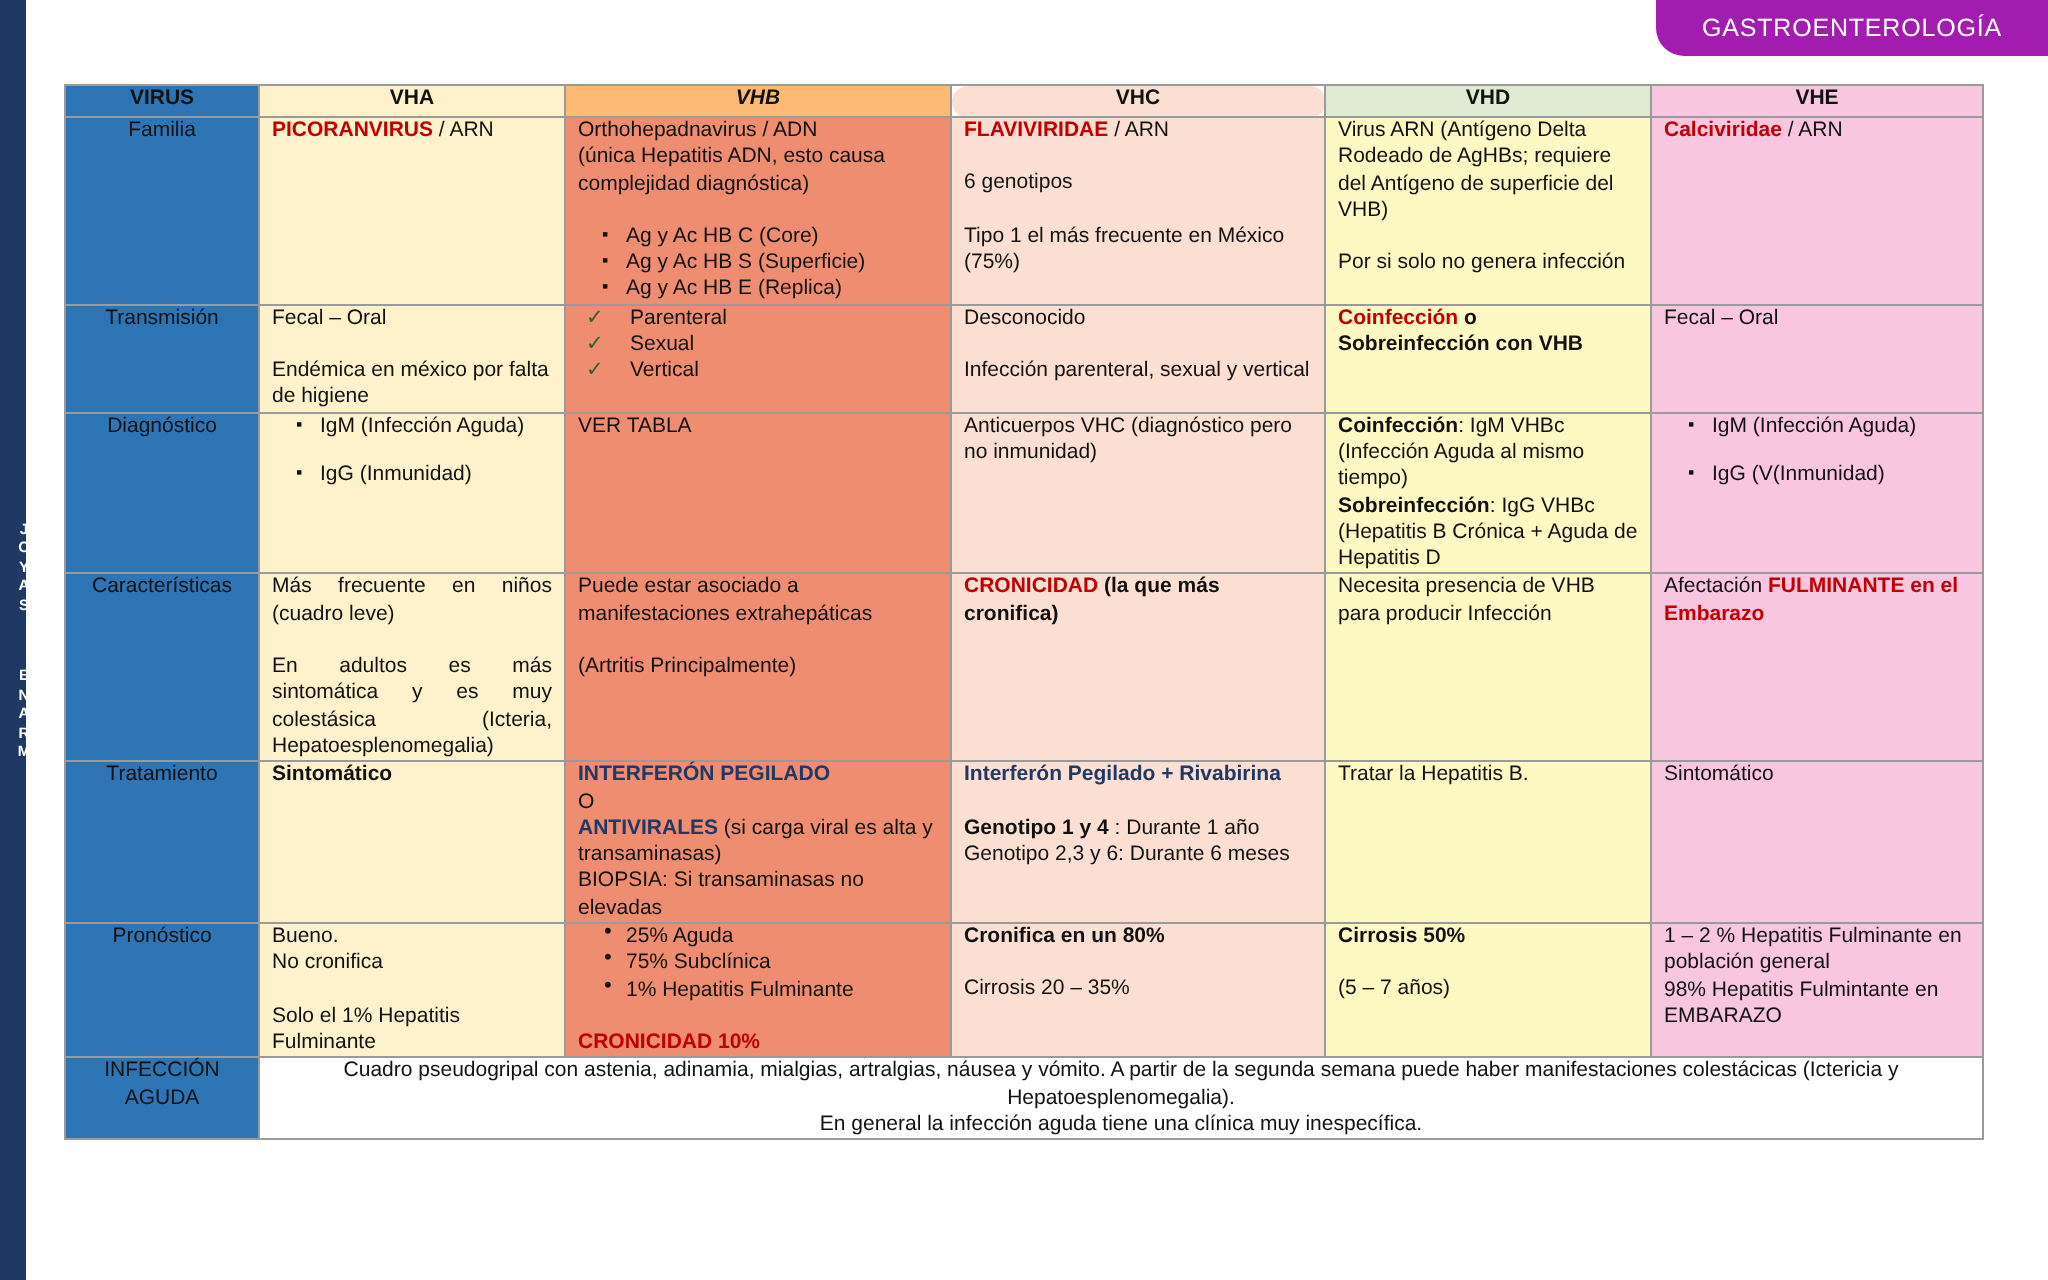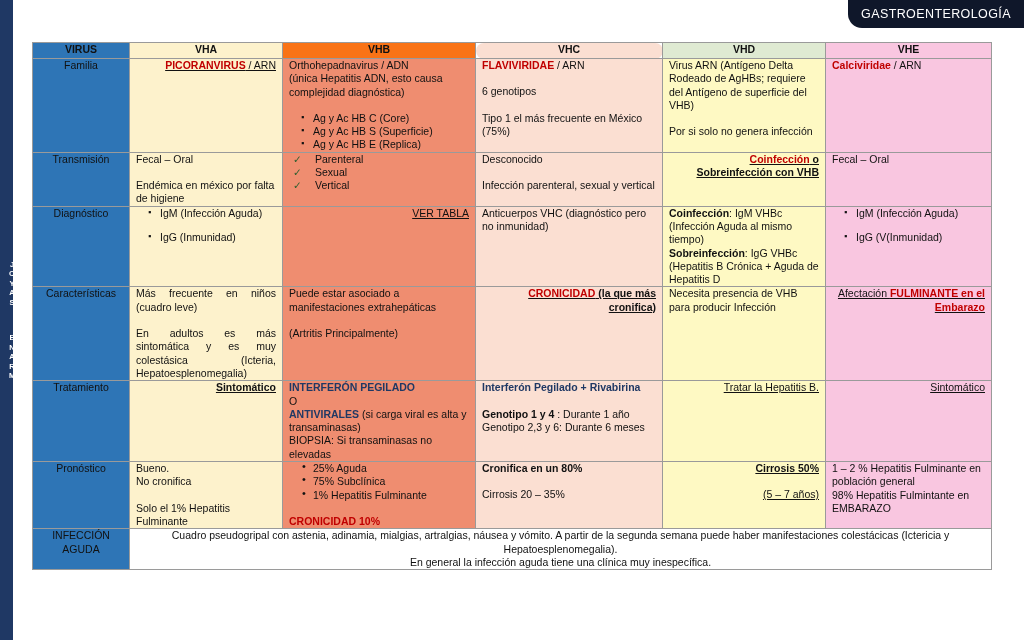--- a/index.html
+++ b/index.html
@@ -26,22 +26,22 @@
   .rail-word{
     display:flex;flex-direction:column;align-items:center;
     color:#ffffff;font-size:7.5px;font-weight:bold;line-height:9.5px;
     letter-spacing:0;
   }
   .rail-word span{display:block;}
 
   
   #specialty-pill{
     position:absolute;right:0;top:0;
-    width:176px;height:28px;
-    background:#0f172a;
+    width:196px;height:28px;
+    background:#a21caf;
     border-radius:0 0 0 14px;
     display:flex;align-items:center;justify-content:center;
     color:#ffffff;font-size:12.5px;letter-spacing:.4px;
   }
 
   
   #comparison-table{
     position:absolute;left:32px;top:42px;
     width:959px;
     border-collapse:collapse;
@@ -69,21 +69,21 @@
   thead th{
     text-align:center;
     font-size:11px;
     font-weight:bold;
     padding:3px 4px;
     height:16px;
     vertical-align:middle;
   }
   th.h-virus{background:#2e75b6;color:#ffffff;border-color:#2e75b6;}
   th.h-vha{background:#fdf2cc;}
-  th.h-vhb{background:#f97316;}
+  th.h-vhb{background:#fdba74;font-style:italic;}
   th.h-vhc{background:#fbdfd2;border-radius:11px;}
   th.h-vhd{background:#dfead2;}
   th.h-vhe{background:#f9c6e0;}
 
   
   td.rowlabel{
     background:#2e75b6;color:#ffffff;
     text-align:center;vertical-align:middle;
     font-weight:normal;font-size:10.5px;
     border-color:#2e75b6;
@@ -97,21 +97,21 @@
   td.vhe{background:#f9c6e0;}
 
   
   tr.incubacion td{
     text-align:center;font-weight:bold;font-size:10.5px;
     vertical-align:middle;padding:2px 4px;height:15px;
   }
   tr.incubacion td.rowlabel{font-weight:bold;font-size:9.5px;}
 
   
-  .center{text-align:right;text-decoration:underline;}
+  .center{text-align:left;}
   .mid{vertical-align:middle;}
   .just{text-align:justify;}
   .b{font-weight:bold;}
   .red{color:#c00000;font-weight:bold;}
   .navy{color:#1f3864;font-weight:bold;}
   .blank{height:13px;}
 
   ul.bullets{margin:0;padding:0 0 0 14px;list-style:none;}
   ul.bullets li{position:relative;margin:0 0 0 0;padding:0 0 0 10px;}
   ul.bullets li:before{

